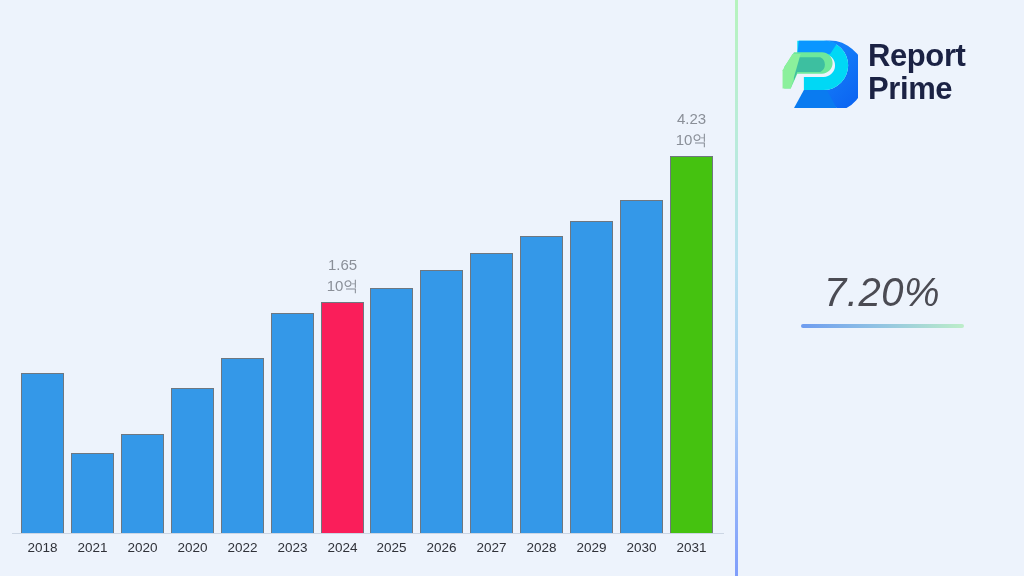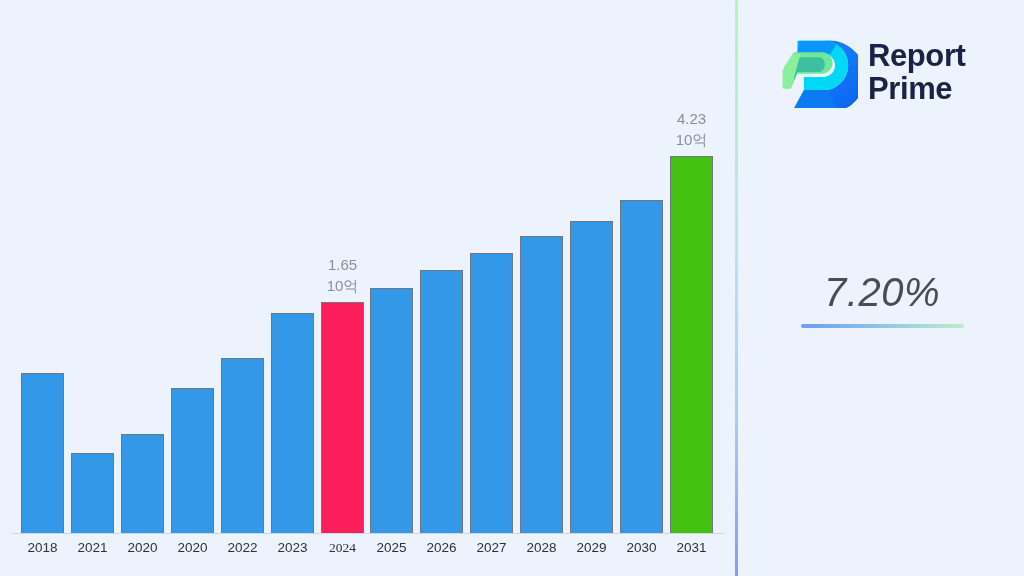--- a/index.html
+++ b/index.html
@@ -237,21 +237,21 @@
         </div>
       </div>
     <div id="baseline"></div>
     <div id="x-axis">
         <div class="x-tick" style="left: 3px;">2018</div>
         <div class="x-tick" style="left: 53px;">2021</div>
         <div class="x-tick" style="left: 103px;">2020</div>
         <div class="x-tick" style="left: 153px;">2020</div>
         <div class="x-tick" style="left: 203px;">2022</div>
         <div class="x-tick" style="left: 253px;">2023</div>
-        <div class="x-tick" style="left: 303px; font-family: Liberation Serif, serif;">2024</div>
+        <div class="x-tick" style="left: 303px;">2024</div>
         <div class="x-tick" style="left: 352px;">2025</div>
         <div class="x-tick" style="left: 402px;">2026</div>
         <div class="x-tick" style="left: 452px;">2027</div>
         <div class="x-tick" style="left: 502px;">2028</div>
         <div class="x-tick" style="left: 552px;">2029</div>
         <div class="x-tick" style="left: 602px;">2030</div>
         <div class="x-tick" style="left: 652px;">2031</div>
       </div>
   </div>
 

